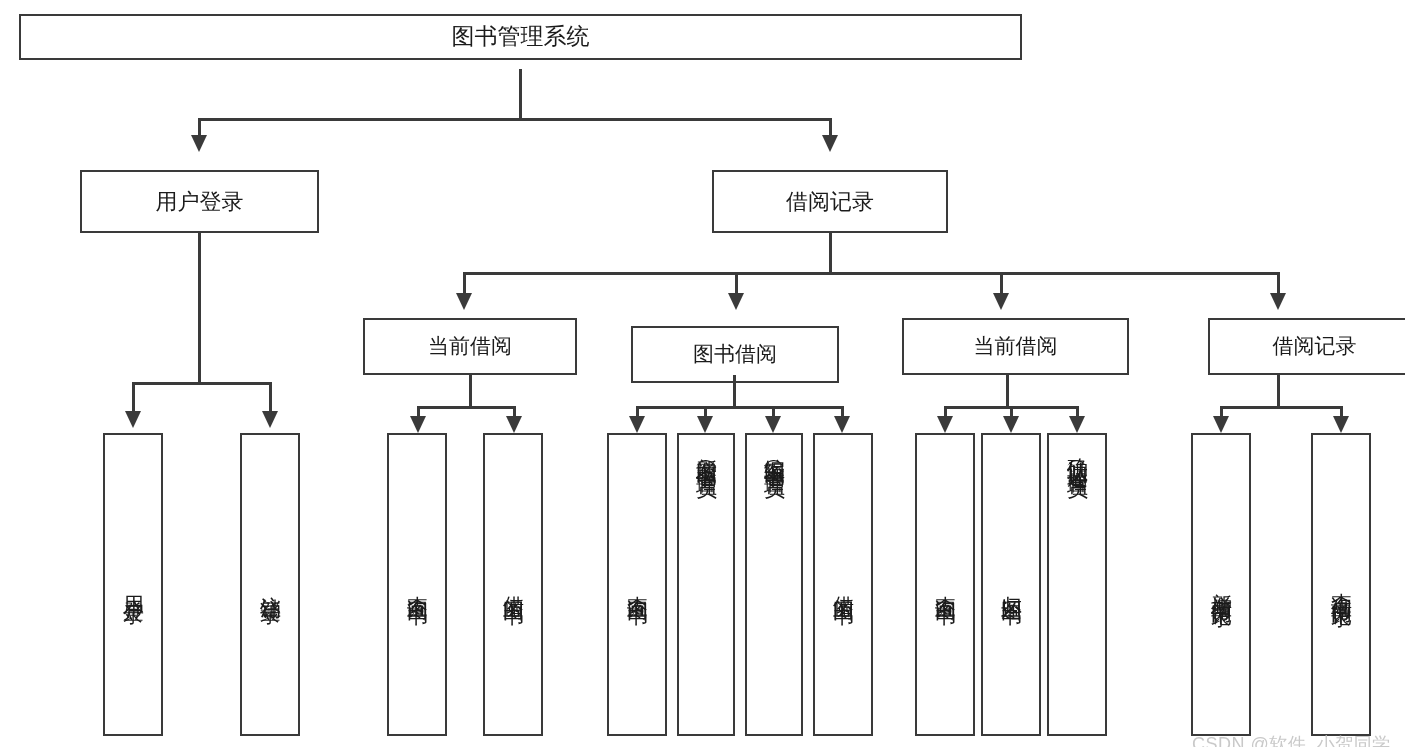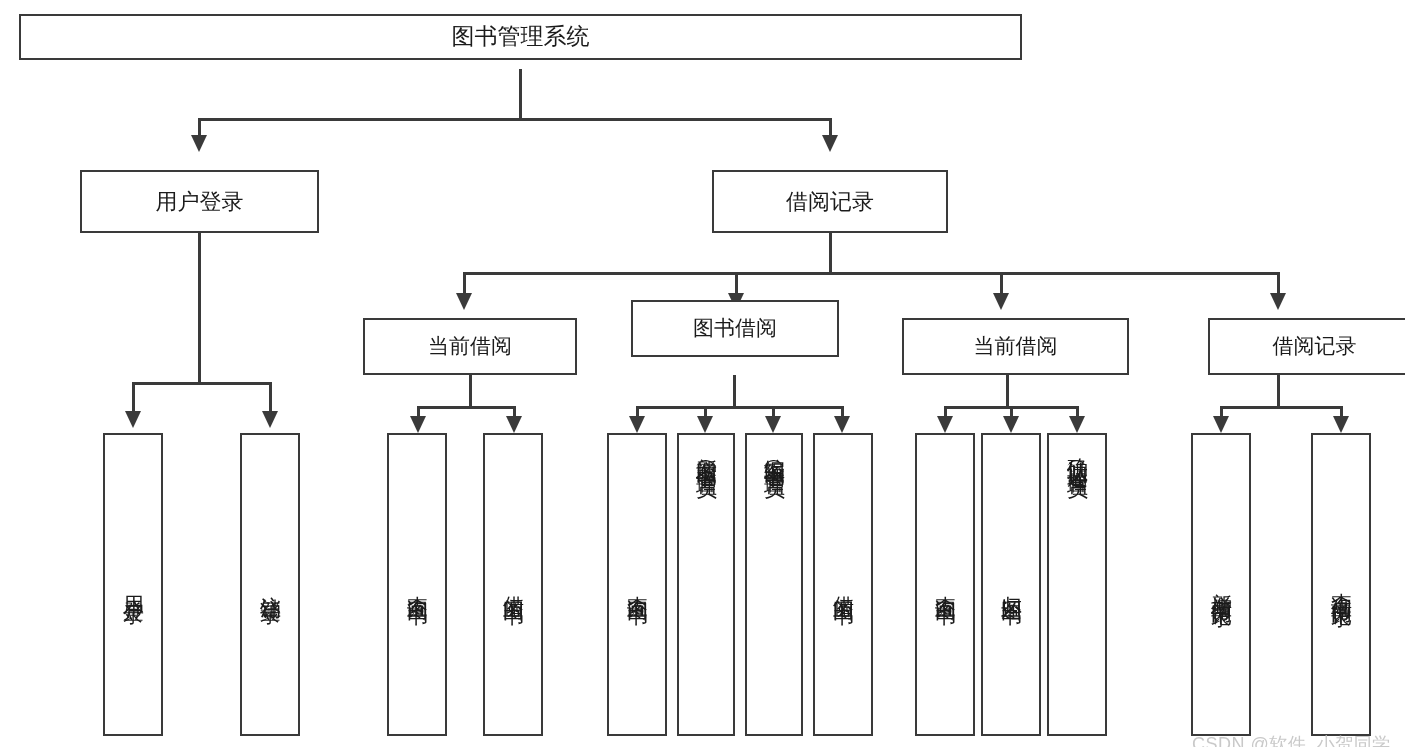--- a/index.html
+++ b/index.html
@@ -120,21 +120,21 @@
   <div class="vline" style="left:735px; top:272px; height:23px;"></div>
   <div class="arrow" style="left:728px; top:293px;"></div>
   <div class="vline" style="left:1000px; top:272px; height:23px;"></div>
   <div class="arrow" style="left:993px; top:293px;"></div>
   <div class="vline" style="left:1277px; top:272px; height:23px;"></div>
   <div class="arrow" style="left:1270px; top:293px;"></div>
 
   <div class="box lvl2" style="left:363px; top:318px; width:214px; height:57px;">
     <span>当前借阅</span>
   </div>
-  <div class="box lvl2" style="left:631px; top:300px; width:208px; height:57px;">
+  <div class="box lvl2" style="left:631px; top:326px; width:208px; height:57px;">
     <span>图书借阅</span>
   </div>
   <div class="box lvl2" style="left:902px; top:318px; width:227px; height:57px;">
     <span>当前借阅</span>
   </div>
   <div class="box lvl2" style="left:1208px; top:318px; width:213px; height:57px;">
     <span>借阅记录</span>
   </div>
 
   <div class="vline" style="left:469px; top:375px; height:33px;"></div>

